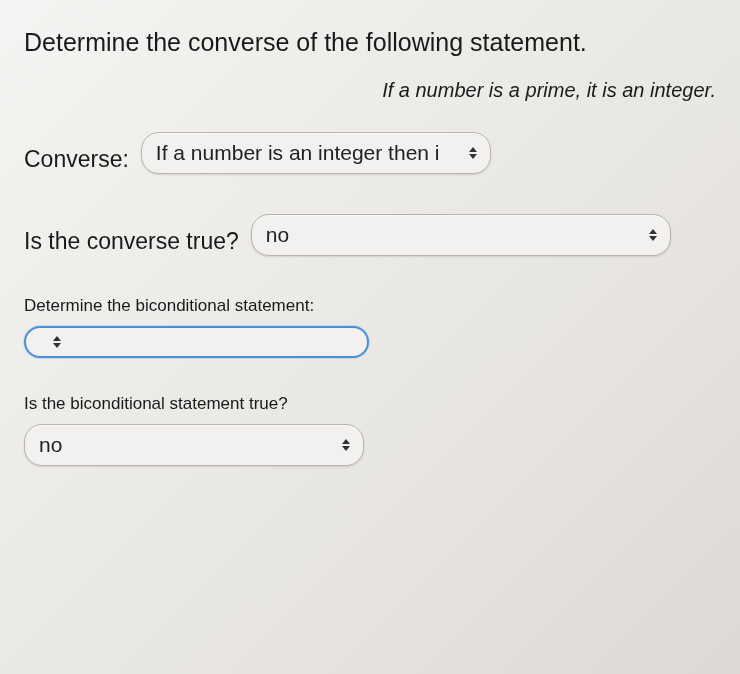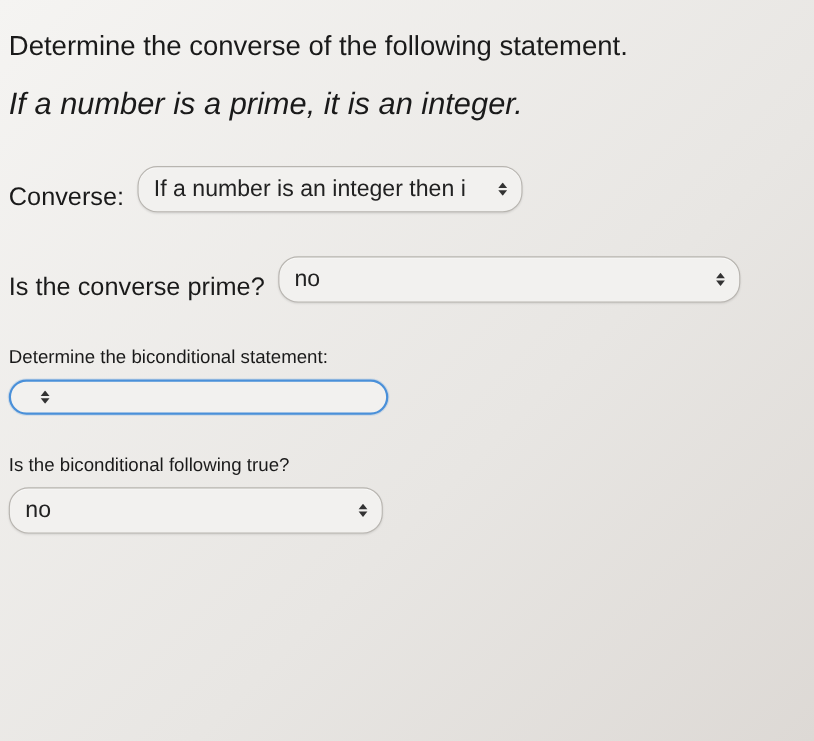--- a/index.html
+++ b/index.html
@@ -6,35 +6,36 @@
   html, body {
     margin: 0;
     padding: 0;
     width: 740px;
     height: 674px;
     font-family: -apple-system, BlinkMacSystemFont, "Segoe UI", Arial, sans-serif;
     background: #e8e6e4;
     color: #222;
   }
   .page {
-    padding: 28px 8px;
+    padding: 28px 24px;
     background: linear-gradient(135deg, #f5f4f2 0%, #e8e6e3 60%, #ddd9d5 100%);
     min-height: 100%;
   }
   .prompt {
     font-size: 25px;
     font-weight: 400;
     margin-bottom: 22px;
     color: #1a1a1a;
   }
   .statement {
-    font-size: 28px;
+    font-size: 20px;
     font-style: italic;
-    margin-bottom: 40px;
+    margin-bottom: 30px;
     color: #1a1a1a;
+    text-align: right;
   }
   .row {
     display: flex;
     align-items: center;
     gap: 12px;
     margin-bottom: 40px;
   }
   .row-label {
     font-size: 23px;
     color: #1a1a1a;
@@ -102,21 +103,21 @@
             <path d="M5 0 L9 5 L1 5 Z" fill="#333"></path>
           </svg>
         <svg width="10" height="6" viewBox="0 0 10 6">
             <path d="M5 6 L9 1 L1 1 Z" fill="#333"></path>
           </svg>
       </span>
     </div>
   </div>
 
   <div class="row">
-    <span class="row-label">Is the converse prime?</span>
+    <span class="row-label">Is the converse true?</span>
     <div class="select w-no1">
       <span class="value">no</span>
       <span class="stepper">
         <svg width="10" height="6" viewBox="0 0 10 6">
             <path d="M5 0 L9 5 L1 5 Z" fill="#333"></path>
           </svg>
         <svg width="10" height="6" viewBox="0 0 10 6">
             <path d="M5 6 L9 1 L1 1 Z" fill="#333"></path>
           </svg>
       </span>
@@ -131,21 +132,21 @@
             <path d="M5 0 L9 5 L1 5 Z" fill="#333"></path>
           </svg>
         <svg width="10" height="6" viewBox="0 0 10 6">
             <path d="M5 6 L9 1 L1 1 Z" fill="#333"></path>
           </svg>
       </span>
     </div>
   </div>
 
   <div class="block">
-    <div class="section-label">Is the biconditional following true?</div>
+    <div class="section-label">Is the biconditional statement true?</div>
     <div class="select w-no2">
       <span class="value">no</span>
       <span class="stepper">
         <svg width="10" height="6" viewBox="0 0 10 6">
             <path d="M5 0 L9 5 L1 5 Z" fill="#333"></path>
           </svg>
         <svg width="10" height="6" viewBox="0 0 10 6">
             <path d="M5 6 L9 1 L1 1 Z" fill="#333"></path>
           </svg>
       </span>

